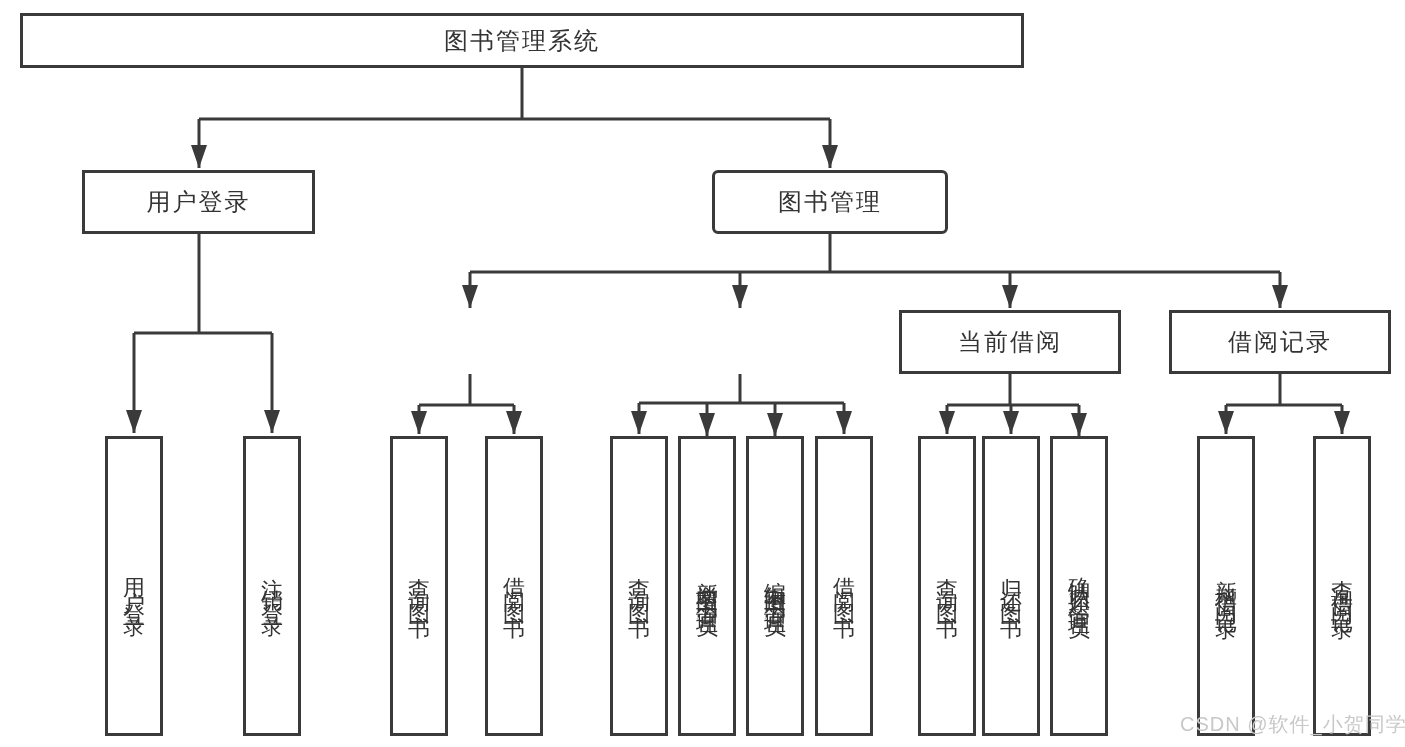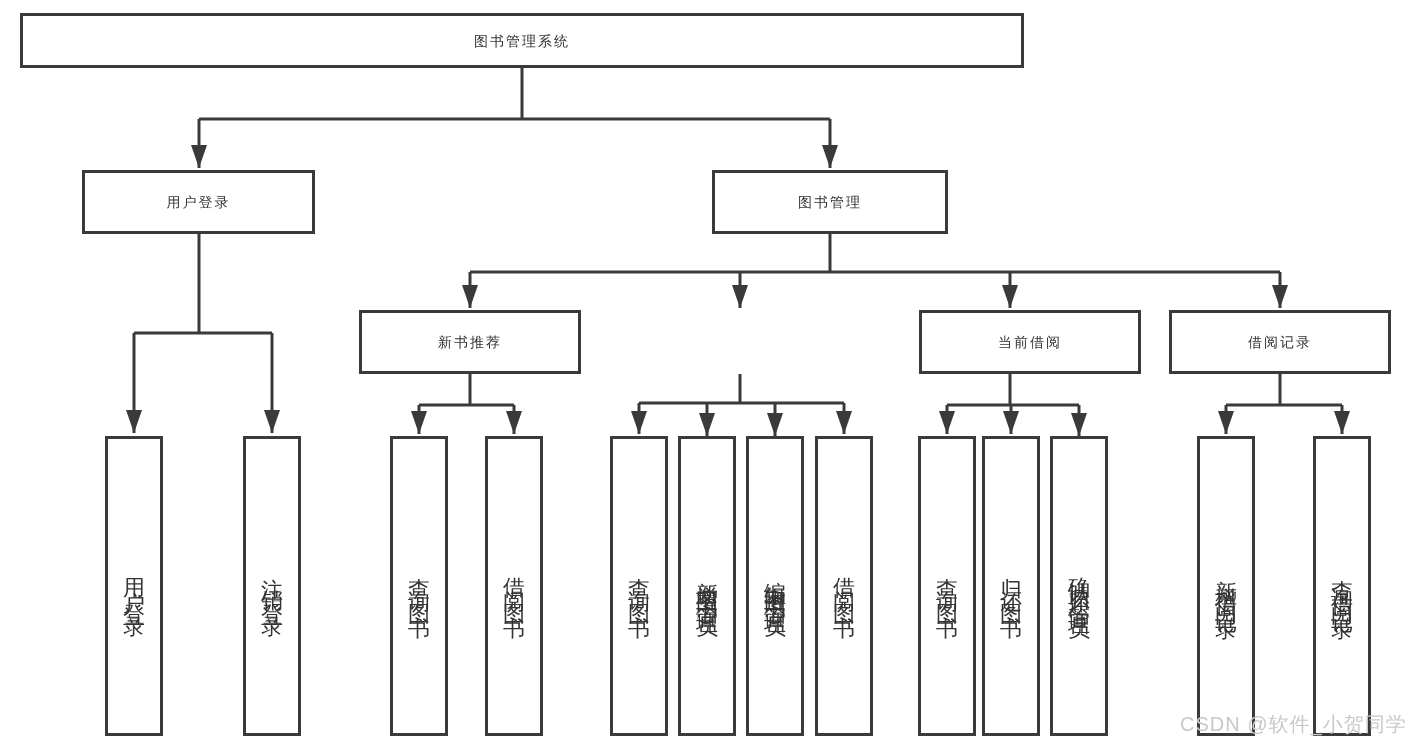--- a/index.html
+++ b/index.html
@@ -19,32 +19,32 @@
     z-index: 0;
   }
   .box {
     position: absolute;
     background: #ffffff;
     border: 3px solid #3a3a3a;
     display: flex;
     align-items: center;
     justify-content: center;
     color: #333333;
-    font-size: 14px;
+    font-size: 24px;
     letter-spacing: 2px;
     z-index: 1;
     line-height: 1;
   }
   .root  { left: 20px;  top: 13px;  width: 1004px; height: 55px; }
   .lv2-a { left: 82px;  top: 170px; width: 233px;  height: 64px; }
-  .lv2-b { left: 712px; top: 170px; width: 236px;  height: 64px; }
+  .lv2-b { left: 712px; top: 170px; width: 236px;  height: 64px; border-radius: 6px; }
   .lv3   { top: 310px;  height: 64px; width: 222px; }
   .lv3-a { left: 359px; }
   .lv3-b { left: 629px; }
-  .lv3-c { left: 919px; }
+  .lv3-c { left: 899px; }
   .lv3-d { left: 1169px; }
   .leaf {
     top: 436px;
     height: 300px;
     width: 58px;
     writing-mode: vertical-rl;
     letter-spacing: 13px;
     font-size: 22px;
   }
   .leaf.ls6 { letter-spacing: 8px; }
@@ -105,21 +105,20 @@
     <path d="M1280,374 L1280,405 M1226,405 L1342,405" stroke="#3a3a3a" stroke-width="3" fill="none"></path>
     <path d="M1226,405 L1226,434" stroke="#3a3a3a" stroke-width="3" fill="none" marker-end="url(#arrow)"></path>
     <path d="M1342,405 L1342,434" stroke="#3a3a3a" stroke-width="3" fill="none" marker-end="url(#arrow)"></path>
   </svg>
 
   <div class="box root">图书管理系统</div>
 
   <div class="box lv2-a">用户登录</div>
   <div class="box lv2-b">图书管理</div>
 
-  <div class="box lv3 lv3-a">新书推荐</div>
   <div class="box lv3 lv3-c">当前借阅</div>
   <div class="box lv3 lv3-d">借阅记录</div>
 
   <div class="box leaf" style="left:105px">用户登录</div>
   <div class="box leaf" style="left:243px">注销登录</div>
 
   <div class="box leaf" style="left:390px">查询图书</div>
   <div class="box leaf" style="left:485px">借阅图书</div>
 
   <div class="box leaf" style="left:610px">查询图书</div>

